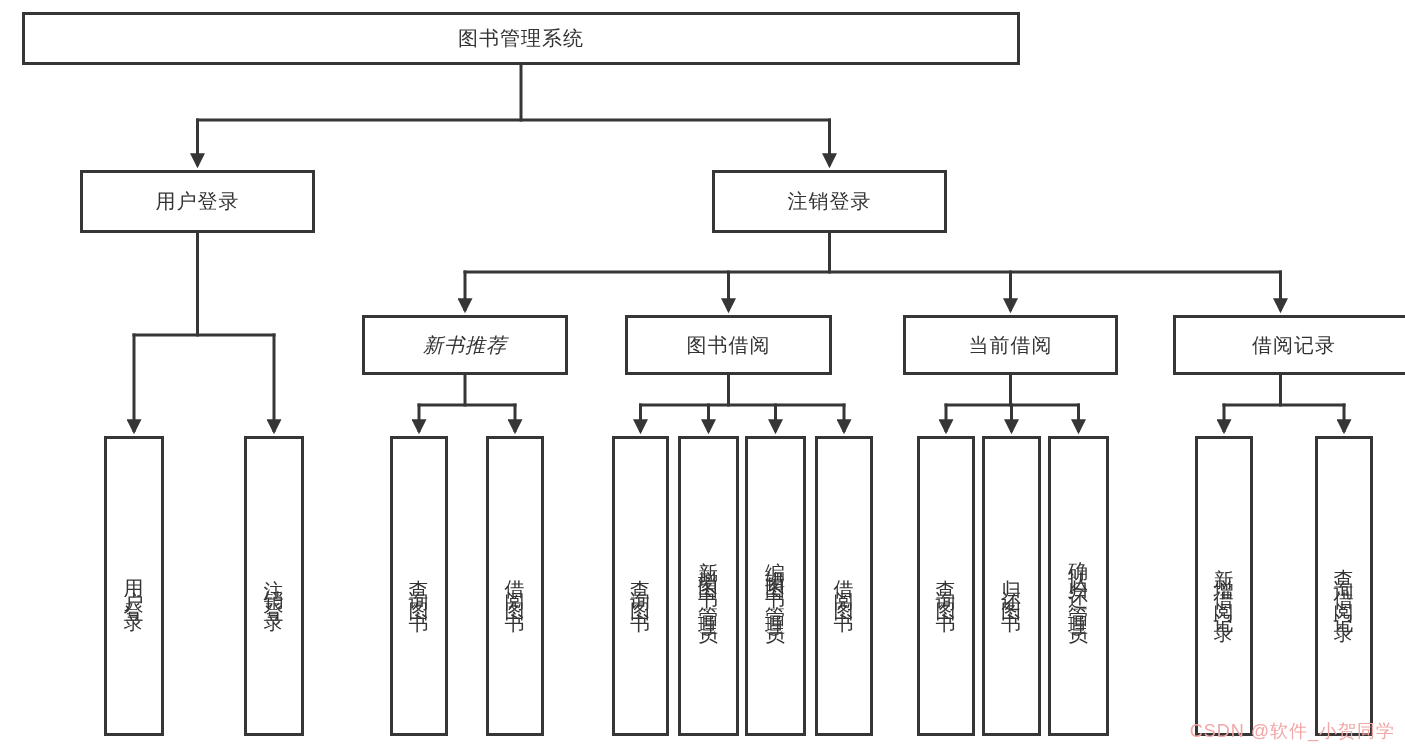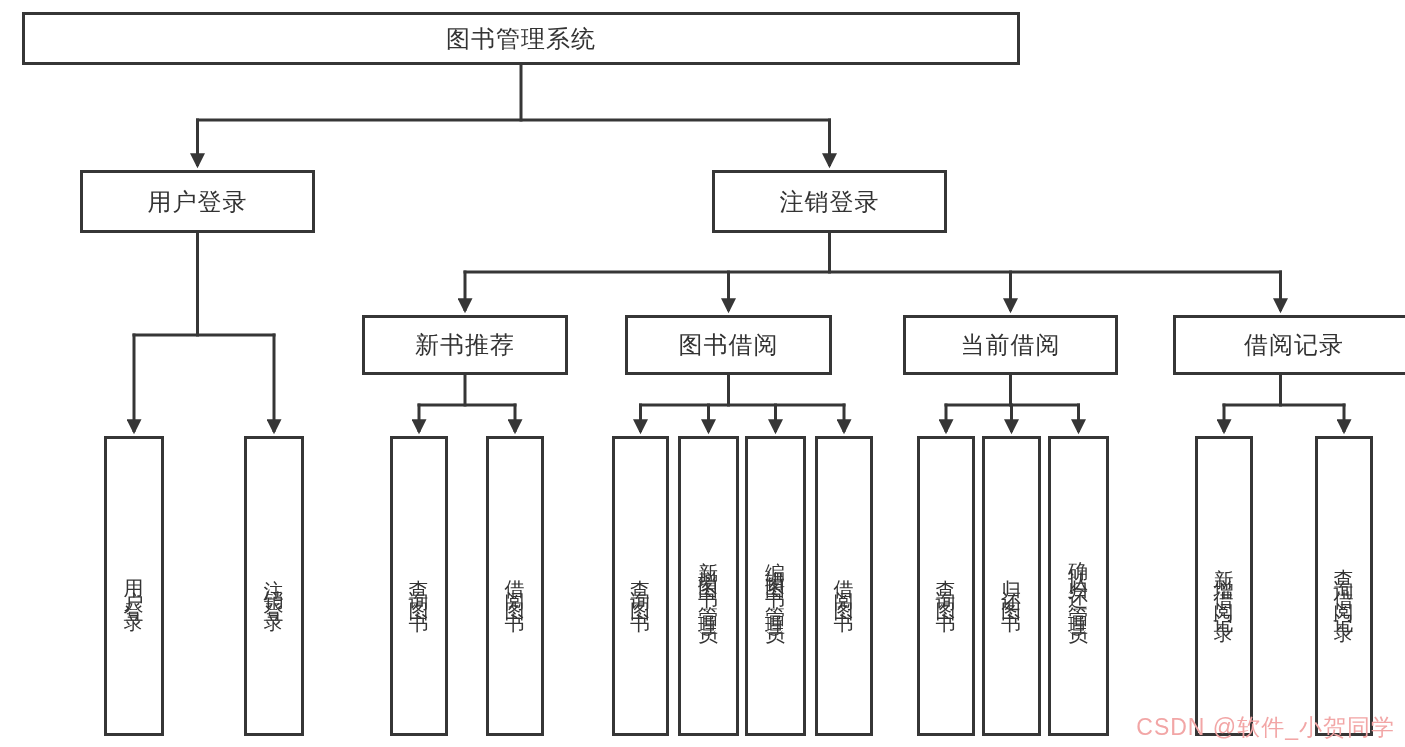--- a/index.html
+++ b/index.html
@@ -17,40 +17,40 @@
     overflow:hidden;
   }
   #wires{position:absolute;left:0;top:0;z-index:1;}
   .node{
     position:absolute;
     box-sizing:border-box;
     background:#fff;
     border:3px solid var(--line);
     display:flex;align-items:center;justify-content:center;
     color:var(--text);
-    font-size:24px;
+    font-size:20px;
     z-index:2;
     letter-spacing:1px;
     white-space:nowrap;
     text-align:center;
   }
   .vnode{
     writing-mode:vertical-rl;
     text-orientation:mixed;
     letter-spacing:11px;
     font-size:20px;
     white-space:normal;
     line-height:1;
     text-align:center;
   }
   
   #root           {left:22px;  top:12px;  width:998px; height:53px;}
   #user-login     {left:80px;  top:170px; width:235px; height:63px;}
   #book-mgmt      {left:712px; top:170px; width:235px; height:63px;}
-  #new-book-rec   {left:362px; top:315px; width:206px; height:60px;}
+  #new-book-rec   {left:362px; top:315px; width:206px; height:60px;font-style:italic;}
   #book-borrow    {left:625px; top:315px; width:207px; height:60px;}
   #current-borrow {left:903px; top:315px; width:215px; height:60px;}
   #borrow-records {left:1173px;top:315px; width:242px; height:60px;}
 
   #leaf-login     {left:104px; top:436px; width:60px; height:300px;}
   #leaf-logout    {left:244px; top:436px; width:60px; height:300px;}
   #leaf-rec-query {left:390px; top:436px; width:58px; height:300px;}
   #leaf-rec-borrow{left:486px; top:436px; width:58px; height:300px;}
   #leaf-bb-query  {left:612px; top:436px; width:57px; height:300px;}
   #leaf-bb-add    {left:678px; top:436px; width:61px; height:300px;}
@@ -62,21 +62,21 @@
   #leaf-br-add    {left:1195px;top:436px; width:58px; height:300px;}
   #leaf-br-query  {left:1315px;top:436px; width:58px; height:300px;}
 
   .long-label{letter-spacing:9px;font-size:20px;}
 
   #watermark{
     position:absolute;
     right:10px;bottom:4px;
     z-index:3;
     color:var(--wm);
-    font-size:23px;
+    font-size:18px;
     letter-spacing:1px;
   }
 </style>
 </head>
 <body>
 
 <div id="canvas">
 
   <svg id="wires" width="1405" height="747" viewBox="0 0 1405 747">
     <defs>

